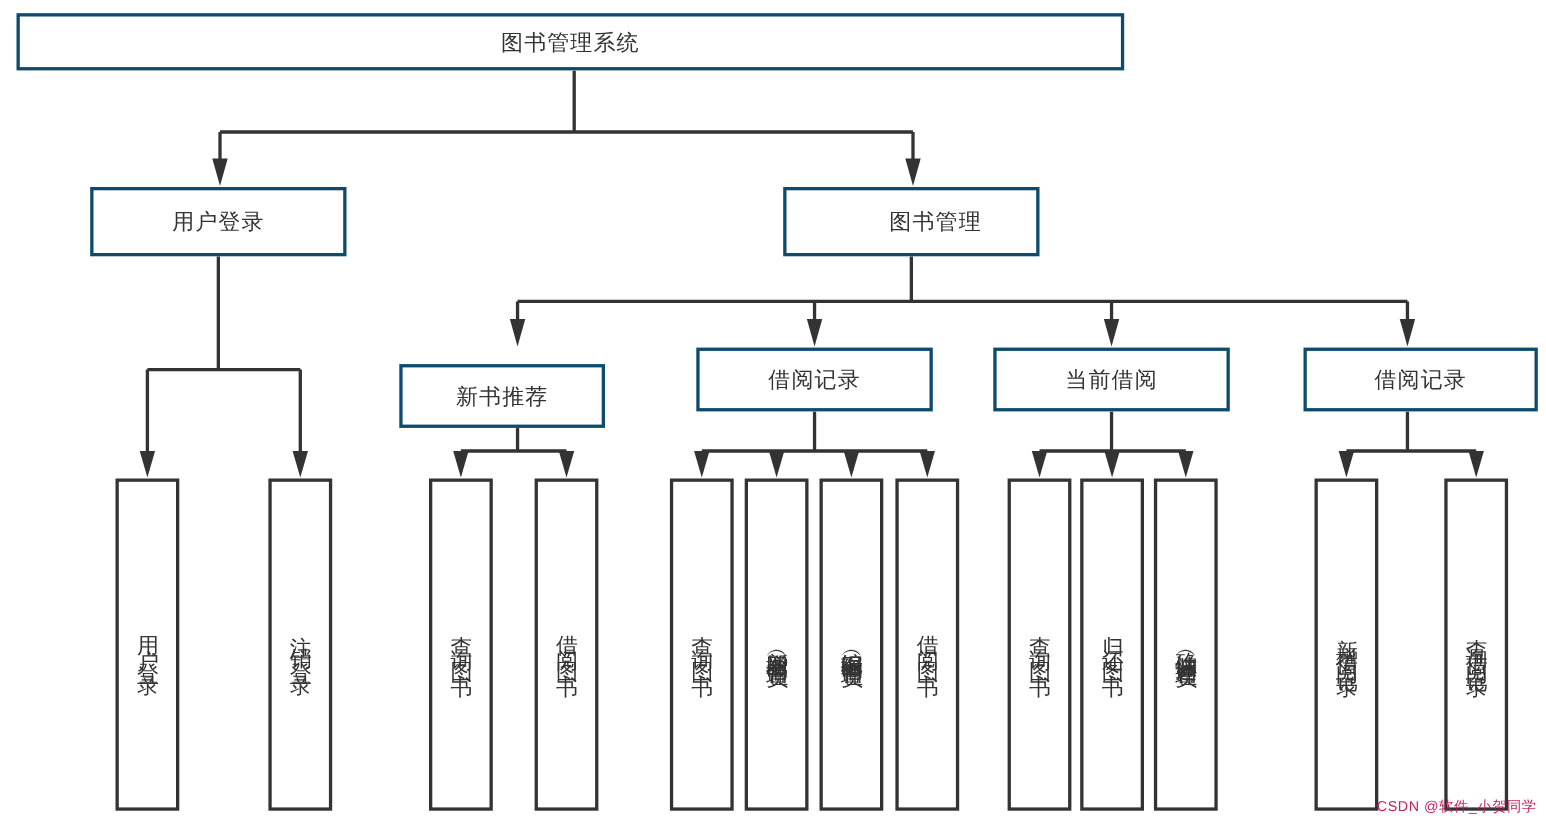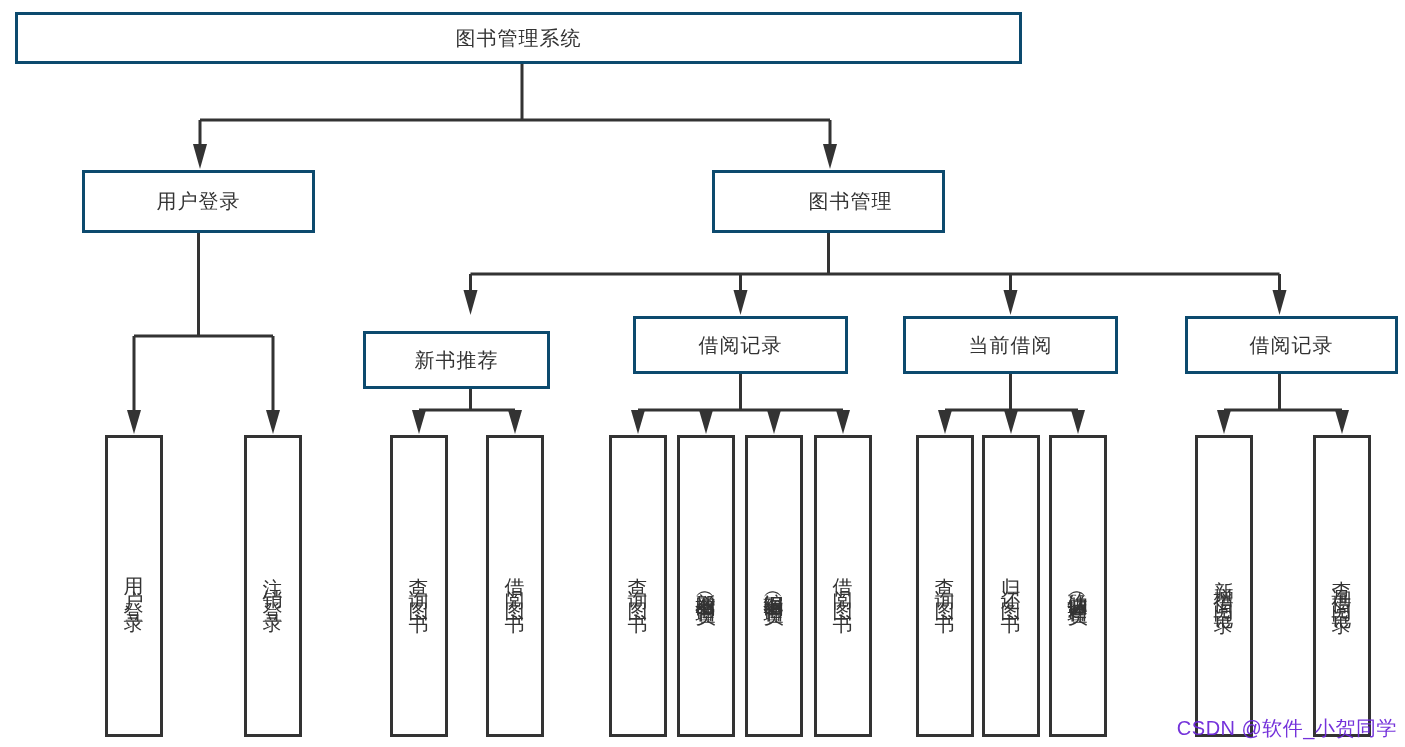--- a/index.html
+++ b/index.html
@@ -17,22 +17,22 @@
     position:absolute;box-sizing:border-box;border:3px solid #333333;background:#ffffff;
     top:435px;width:58px;height:302px;
     display:flex;align-items:center;justify-content:center;
     writing-mode:vertical-lr;text-orientation:mixed;
     font-size:20px;line-height:1;white-space:nowrap;
   }
   .sp-lg{letter-spacing:12px;}
   .sp-md{letter-spacing:7px;}
   .sp-sm{letter-spacing:2px;}
   #watermark{
-    position:absolute;right:8px;bottom:5px;font-size:20px;letter-spacing:.5px;
-    color:#6d28d9;opacity:.95;white-space:nowrap;
+    position:absolute;right:8px;bottom:5px;font-size:13px;letter-spacing:.5px;
+    color:#be185d;opacity:.95;white-space:nowrap;
   }
 </style>
 </head>
 <body>
 
 <div id="stage">
 
   <svg id="connectors" viewBox="0 0 1405 747" xmlns="http://www.w3.org/2000/svg">
     <g stroke="#333333" stroke-width="3" fill="none">
 

